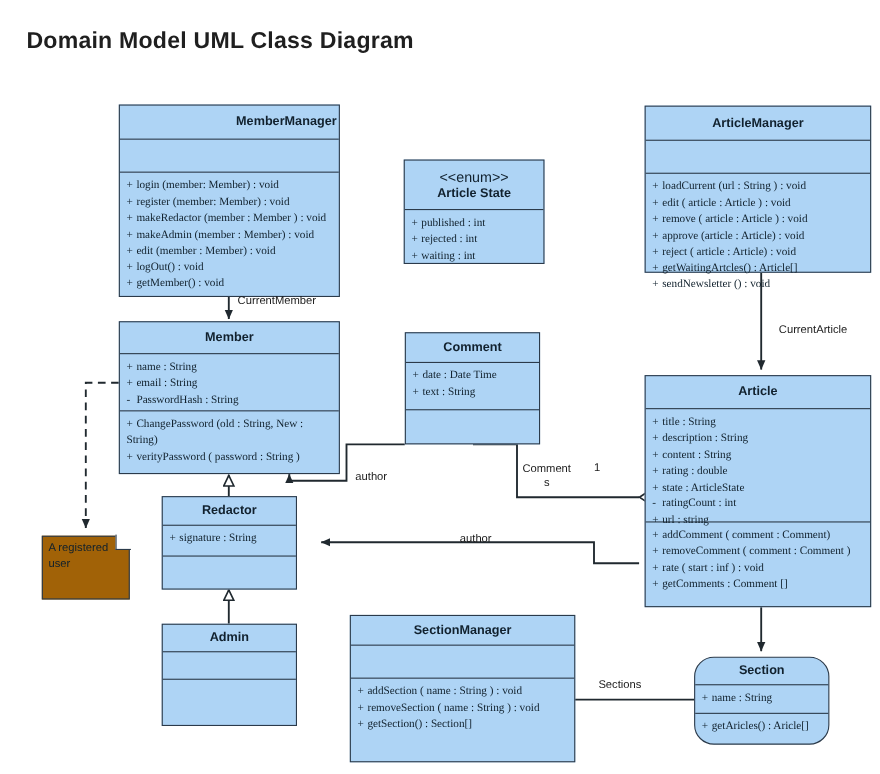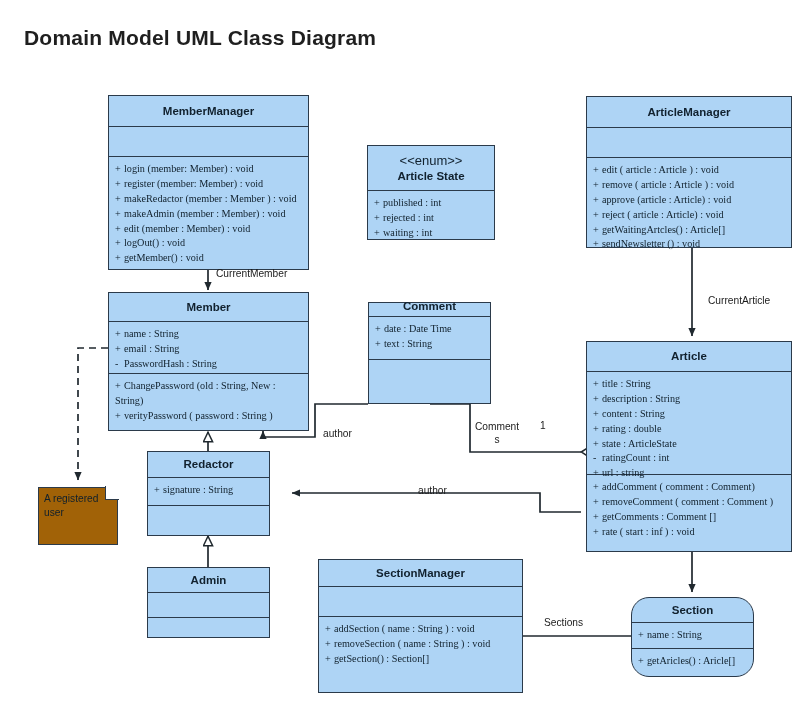--- a/index.html
+++ b/index.html
@@ -58,21 +58,21 @@
 
     <path d="M631 636 L511 636" marker-end="url(#diamondOpen)"></path>
 
     <path d="M108 348 L78 348 L78 480" stroke-dasharray="7,5" marker-end="url(#arrowSolid)"></path>
   </g>
 </svg>
 
 <div class="title">Domain Model UML Class Diagram</div>
 
 <div class="uml" style="left:108px;top:95px;width:201px;height:175px;">
-  <div class="hdr" style="height:31px;">
+  <div class="hdr" style="height:31px;align-items:flex-end;">
     <span>MemberManager</span>
   </div>
   <div class="cmp" style="height:30px;"></div>
   <div class="cmp last">
     <div class="row"><span class="vis">+</span><span>login (member: Member) : void</span></div>
     <div class="row"><span class="vis">+</span><span>register (member:  Member) : void</span></div>
     <div class="row"><span class="vis">+</span><span>makeRedactor (member : Member ) : void</span></div>
     <div class="row"><span class="vis">+</span><span>makeAdmin (member : Member) : void</span></div>
     <div class="row"><span class="vis">+</span><span>edit (member : Member) : void</span></div>
     <div class="row"><span class="vis">+</span><span>logOut() : void</span></div>
@@ -91,20 +91,21 @@
     <div class="row"><span class="vis">+</span><span>waiting : int</span></div>
   </div>
 </div>
 
 <div class="uml" style="left:586px;top:96px;width:206px;height:152px;">
   <div class="hdr" style="height:31px;">
     <span>ArticleManager</span>
   </div>
   <div class="cmp" style="height:30px;"></div>
   <div class="cmp last">
+    <div class="row"><span class="vis">+</span><span>loadCurrent (url : String ) : void</span></div>
     <div class="row"><span class="vis">+</span><span>edit ( article : Article ) : void</span></div>
     <div class="row"><span class="vis">+</span><span>remove ( article : Article ) : void</span></div>
     <div class="row"><span class="vis">+</span><span>approve (article : Article) : void</span></div>
     <div class="row"><span class="vis">+</span><span>reject ( article : Article) : void</span></div>
     <div class="row"><span class="vis">+</span><span>getWaitingArtcles() : Article[]</span></div>
     <div class="row"><span class="vis">+</span><span>sendNewsletter () : void</span></div>
   </div>
 </div>
 
 <div class="uml" style="left:108px;top:292px;width:201px;height:139px;">
@@ -116,21 +117,21 @@
     <div class="row"><span class="vis">+</span><span>email : String</span></div>
     <div class="row"><span class="vis">-</span><span>PasswordHash : String</span></div>
   </div>
   <div class="cmp last">
     <div class="row"><span class="vis">+</span><span>ChangePassword (old : String, New : String)</span></div>
     <div class="row"><span class="vis">+</span><span>verityPassword ( password : String )</span></div>
   </div>
 </div>
 
 <div class="uml" style="left:368px;top:302px;width:123px;height:102px;">
-  <div class="hdr" style="height:14px;justify-content:flex-end;">
+  <div class="hdr" style="height:27px;">
     <span>Comment</span>
   </div>
   <div class="cmp" style="height:43px;">
     <div class="row"><span class="vis">+</span><span>date : Date Time</span></div>
     <div class="row"><span class="vis">+</span><span>text : String</span></div>
   </div>
   <div class="cmp last"></div>
 </div>
 
 <div class="uml" style="left:586px;top:341px;width:206px;height:211px;">
@@ -142,36 +143,36 @@
     <div class="row"><span class="vis">+</span><span>description : String</span></div>
     <div class="row"><span class="vis">+</span><span>content : String</span></div>
     <div class="row"><span class="vis">+</span><span>rating : double</span></div>
     <div class="row"><span class="vis">+</span><span>state : ArticleState</span></div>
     <div class="row"><span class="vis">-</span><span>ratingCount : int</span></div>
     <div class="row"><span class="vis">+</span><span>url : string</span></div>
   </div>
   <div class="cmp last">
     <div class="row"><span class="vis">+</span><span>addComment ( comment : Comment)</span></div>
     <div class="row"><span class="vis">+</span><span>removeComment ( comment : Comment )</span></div>
+    <div class="row"><span class="vis">+</span><span>rate ( start : inf ) : void</span></div>
     <div class="row"><span class="vis">+</span><span>getComments : Comment []</span></div>
-    <div class="row"><span class="vis">+</span><span>rate ( start : inf ) : void</span></div>
   </div>
 </div>
 
 <div class="uml" style="left:147px;top:451px;width:123px;height:85px;">
   <div class="hdr" style="height:26px;">
     <span>Redactor</span>
   </div>
   <div class="cmp" style="height:28px;">
     <div class="row"><span class="vis">+</span><span>signature : String</span></div>
   </div>
   <div class="cmp last"></div>
 </div>
 
-<div class="uml" style="left:147px;top:567px;width:123px;height:71px;">
+<div class="uml" style="left:147px;top:567px;width:123px;height:93px;">
   <div class="hdr" style="height:25px;">
     <span>Admin</span>
   </div>
   <div class="cmp" style="height:25px;"></div>
   <div class="cmp last"></div>
 </div>
 
 <div class="uml" style="left:318px;top:559px;width:205px;height:134px;">
   <div class="hdr" style="height:27px;">
     <span>SectionManager</span>

